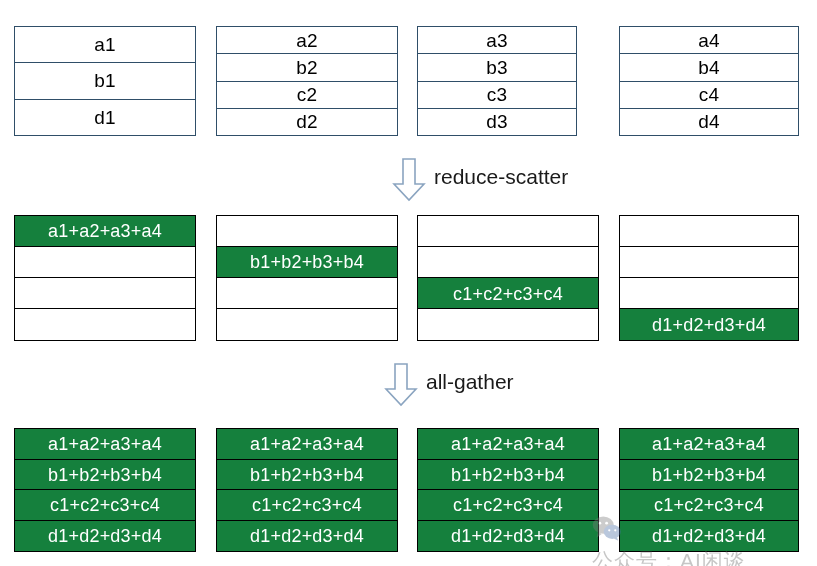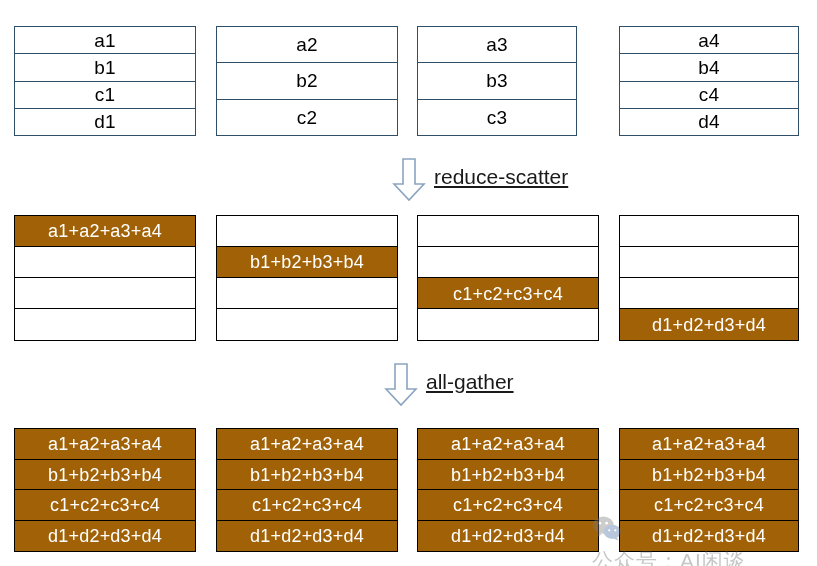--- a/index.html
+++ b/index.html
@@ -54,21 +54,21 @@
     border: 1.5px solid #000000;
     margin-top: -1.5px;
     background: #ffffff;
     color: #000000;
   }
   .row-mid .cell:first-child,
   .row-bot .cell:first-child { margin-top: 0; }
 
   
   .cell.fill {
-    background: #a16207;
+    background: #15803d;
     color: #ffffff;
     border-color: #000000;
   }
   .row-bot .cell.fill { font-size: 18px; }
   .row-mid .cell.fill { font-size: 18px; }
 
   
   .step {
     position: absolute;
     display: flex;
@@ -80,21 +80,20 @@
     height: 44px;
     flex: 0 0 auto;
     display: block;
   }
   .step-label {
     font-size: 21px;
     color: #1a1a1a;
     white-space: nowrap;
     line-height: 1;
     padding-bottom: 8px;
-    text-decoration: underline;
   }
 
   
   .watermark {
     position: absolute;
     display: flex;
     align-items: flex-start;
     gap: 6px;
     opacity: .38;
     pointer-events: none;
@@ -114,32 +113,33 @@
 </style>
 </head>
 <body>
 
 <div id="stage">
 
   <div class="row row-top">
       <div class="tbl" style="left: 14px; top: 8px; width: 182px; height: 128px;">
         <div class="cell">a1</div>
         <div class="cell">b1</div>
-        <div class="cell">c1</div>
         <div class="cell">d1</div>
       </div>
       <div class="tbl" style="left: 216px; top: 8px; width: 182px; height: 128px; border-radius: 25px;">
         <div class="cell">a2</div>
         <div class="cell">b2</div>
         <div class="cell">c2</div>
+        <div class="cell">d2</div>
       </div>
       <div class="tbl" style="left: 417px; top: 8px; width: 160px; height: 128px;">
         <div class="cell">a3</div>
         <div class="cell">b3</div>
         <div class="cell">c3</div>
+        <div class="cell">d3</div>
       </div>
       <div class="tbl" style="left: 619px; top: 8px; width: 180px; height: 128px; border-radius: 18px;">
         <div class="cell">a4</div>
         <div class="cell">b4</div>
         <div class="cell">c4</div>
         <div class="cell">d4</div>
       </div>
     </div>
 
   <div class="step" id="step-0" style="left: 392px; top: 158px;">

